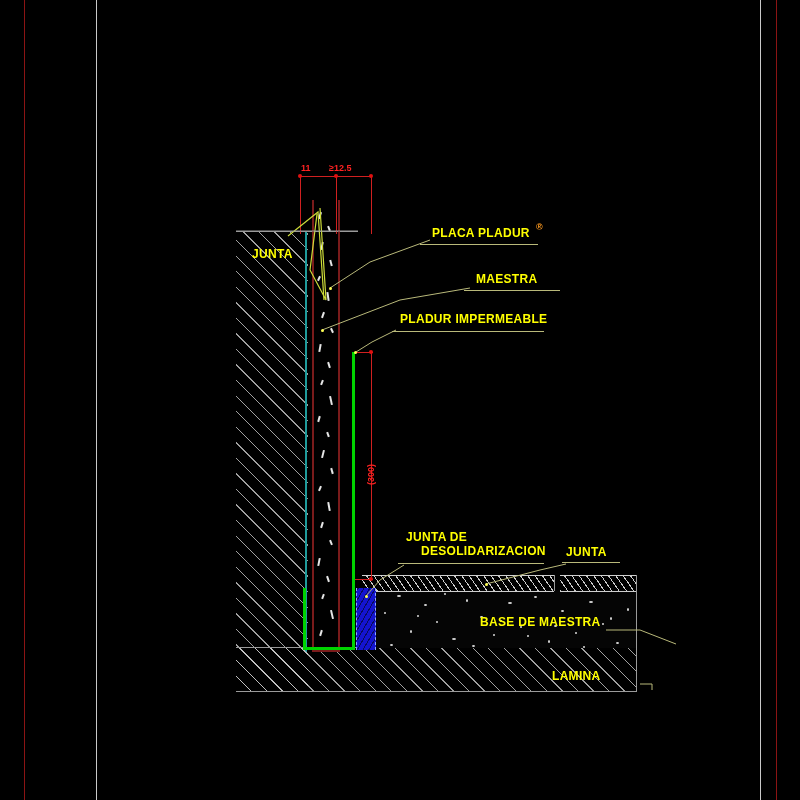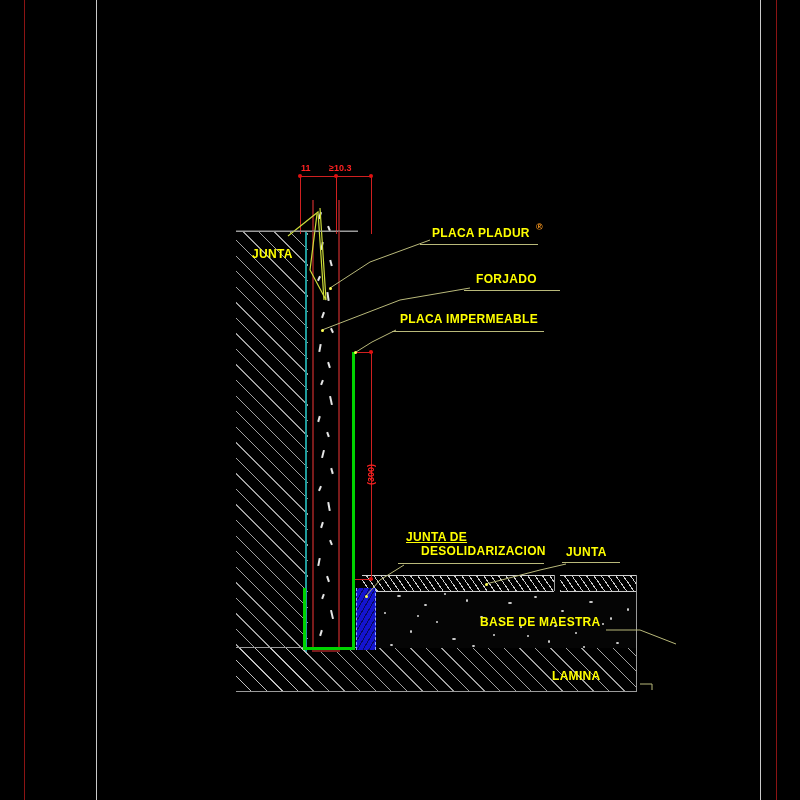--- a/index.html
+++ b/index.html
@@ -242,21 +242,21 @@
 
   <div class="line-h redline" style="left:300px; top:176px; width:72px; height:1px;"></div>
   <div class="line-v redline" style="left:300px; top:176px; width:1px; height:58px;"></div>
   <div class="line-v redline" style="left:336px; top:176px; width:1px; height:58px;"></div>
   <div class="line-v redline" style="left:371px; top:176px; width:1px; height:58px;"></div>
   <div class="dot" style="left:298px; top:174px;"></div>
   <div class="dot" style="left:334px; top:174px;"></div>
   <div class="dot" style="left:369px; top:174px;"></div>
 
   <div class="dim" style="left:301px; top:163px;">11</div>
-  <div class="dim" style="left:329px; top:163px;">≥10.3</div>
+  <div class="dim" style="left:329px; top:163px;">≥12.5</div>
 
   <div class="line-v redline" style="left:371px; top:352px; width:1px; height:228px;"></div>
   <div class="line-h redline" style="left:355px; top:352px; width:18px; height:1px;"></div>
   <div class="line-h redline" style="left:355px; top:579px; width:18px; height:1px;"></div>
   <div class="dot" style="left:369px; top:350px;"></div>
   <div class="dot" style="left:369px; top:577px;"></div>
   <div class="dim vert" style="left:366px; top:485px;">(300)</div>
 
   <svg class="over">
 
@@ -285,27 +285,27 @@
   <div class="dot-y" style="left:354px; top:351px;"></div>
   <div class="dot-y" style="left:365px; top:595px;"></div>
   <div class="dot-y" style="left:485px; top:583px;"></div>
 
   <div class="lbl" style="left:252px; top:248px;">JUNTA</div>
 
   <div class="lbl" style="left:432px; top:227px;">PLACA PLADUR</div>
   <div class="sup" style="left:536px; top:222px;">®</div>
   <div class="leader" style="left:420px; top:244px; width:118px;"></div>
 
-  <div class="lbl" style="left:476px; top:273px;">FORJADO</div>
+  <div class="lbl" style="left:476px; top:273px;">MAESTRA</div>
   <div class="leader" style="left:464px; top:290px; width:96px;"></div>
 
-  <div class="lbl" style="left:400px; top:313px;">PLACA IMPERMEABLE</div>
+  <div class="lbl" style="left:400px; top:313px;">PLADUR IMPERMEABLE</div>
   <div class="leader" style="left:392px; top:331px; width:152px;"></div>
 
-  <div class="lbl" style="left:406px; top:531px;text-decoration:underline;">JUNTA DE</div>
+  <div class="lbl" style="left:406px; top:531px;">JUNTA DE</div>
   <div class="lbl" style="left:421px; top:545px;">DESOLIDARIZACION</div>
   <div class="leader" style="left:398px; top:563px; width:146px;"></div>
 
   <div class="lbl" style="left:566px; top:546px;">JUNTA</div>
   <div class="leader" style="left:562px; top:562px; width:58px;"></div>
 
   <div class="lbl" style="left:480px; top:616px;">BASE DE MAESTRA</div>
 
   <div class="lbl" style="left:552px; top:670px;">LAMINA</div>
 

